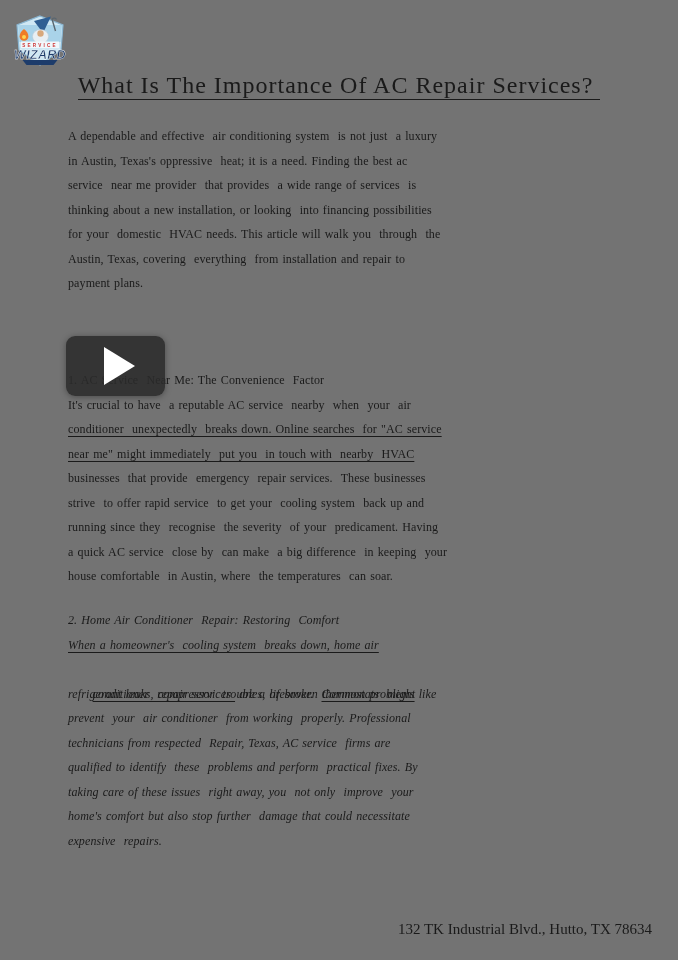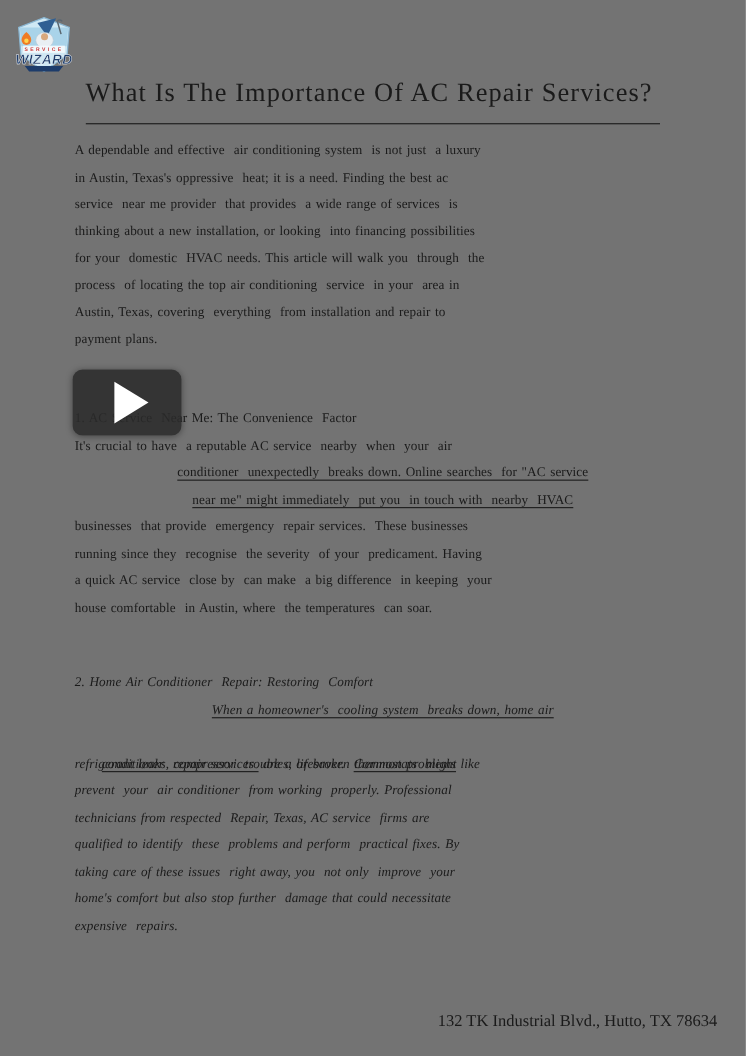--- a/index.html
+++ b/index.html
@@ -14,37 +14,37 @@
 
   .logo { position: absolute; left: 12px; top: 12px; width: 56px; height: 56px; }
 
   .title {
     position: absolute; left: 0; top: 72px; width: 100%;
     text-align: center; font-size: 24px; letter-spacing: 1px;
   }
   .title span {
     white-space: pre;
     border-bottom: 1.6px solid #1a1a1a;
-    padding-bottom: 14px;
+    padding-bottom: 1px;
   }
 
   .block { position: absolute; left: 68px; width: 560px; }
   #intro    { top: 124px; }
   #section1 { top: 368px; }
   #section2 { top: 608px; font-style: italic; }
 
   .body-line {
     white-space: pre;
     font-size: 12px;
     line-height: 24.5px;
     height: 24.5px;
     word-spacing: 1px;
     letter-spacing: 0.1px;
   }
-  .u { text-decoration: underline; text-underline-offset: 3px; text-decoration-thickness: 1px; text-align: center; }
+  .u { text-decoration: underline; text-underline-offset: 3px; text-decoration-thickness: 1px; }
 
   .video-btn {
     position: absolute; left: 66px; top: 336px;
     width: 99px; height: 60px;
     background: rgba(42,42,42,0.87);
     border-radius: 9px;
     display: flex; align-items: center; justify-content: center;
     box-shadow: 0 1px 6px rgba(0,0,0,0.35);
     z-index: 5;
     cursor: pointer;
@@ -86,31 +86,31 @@
   <div class="title">
     <span>What Is The Importance Of AC Repair Services? </span>
   </div>
 
   <div class="block" id="intro">
     <div class="body-line">A dependable and effective  air conditioning system  is not just  a luxury</div>
     <div class="body-line">in Austin, Texas's oppressive  heat; it is a need. Finding the best ac</div>
     <div class="body-line">service  near me provider  that provides  a wide range of services  is</div>
     <div class="body-line">thinking about a new installation, or looking  into financing possibilities</div>
     <div class="body-line">for your  domestic  HVAC needs. This article will walk you  through  the</div>
-    <div class="body-line">process  of locating the top air conditioning  service  in your  area in</div>
     <div class="body-line">Austin, Texas, covering  everything  from installation and repair to</div>
     <div class="body-line">payment plans.</div>
   </div>
 
   <div class="block" id="section1">
     <div class="body-line">1. AC Service  Near Me: The Convenience  Factor</div>
     <div class="body-line">It's crucial to have  a reputable AC service  nearby  when  your  air</div>
     <div class="body-line u">conditioner  unexpectedly  breaks down. Online searches  for "AC service</div>
     <div class="body-line u">near me" might immediately  put you  in touch with  nearby  HVAC</div>
     <div class="body-line">businesses  that provide  emergency  repair services.  These businesses</div>
+    <div class="body-line">strive  to offer rapid service  to get your  cooling system  back up and</div>
     <div class="body-line">running since they  recognise  the severity  of your  predicament. Having</div>
     <div class="body-line">a quick AC service  close by  can make  a big difference  in keeping  your</div>
     <div class="body-line">house comfortable  in Austin, where  the temperatures  can soar.</div>
   </div>
 
   <div class="block" id="section2">
     <div class="body-line">2. Home Air Conditioner  Repair: Restoring  Comfort</div>
     <div class="body-line u">When a homeowner's  cooling system  breaks down, home air</div>
     <div class="body-line">
       <span class="u">conditioner  repair services </span><span> are a lifesaver.  </span><span class="u">Common problems</span><span> like</span>

